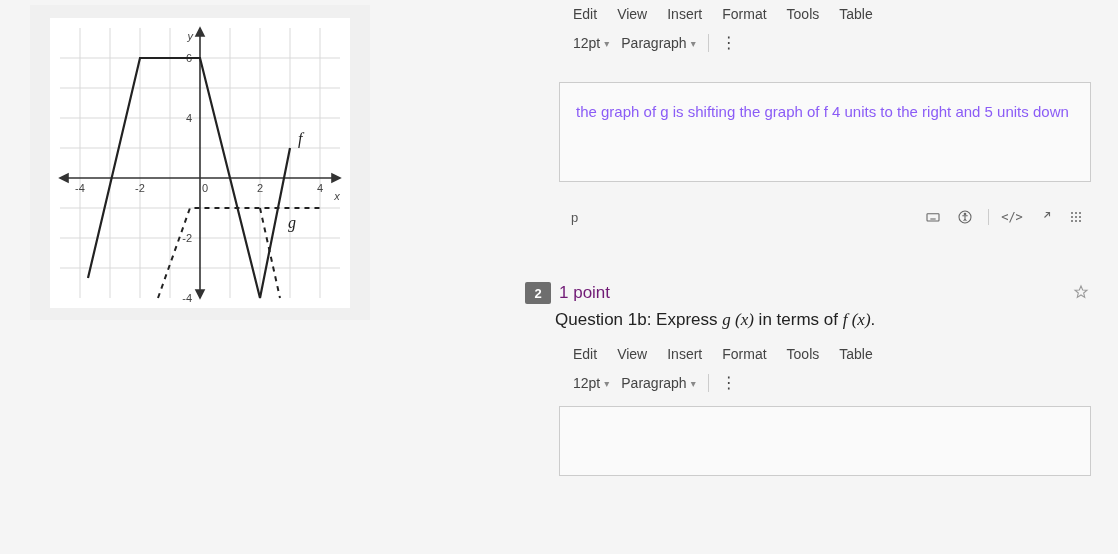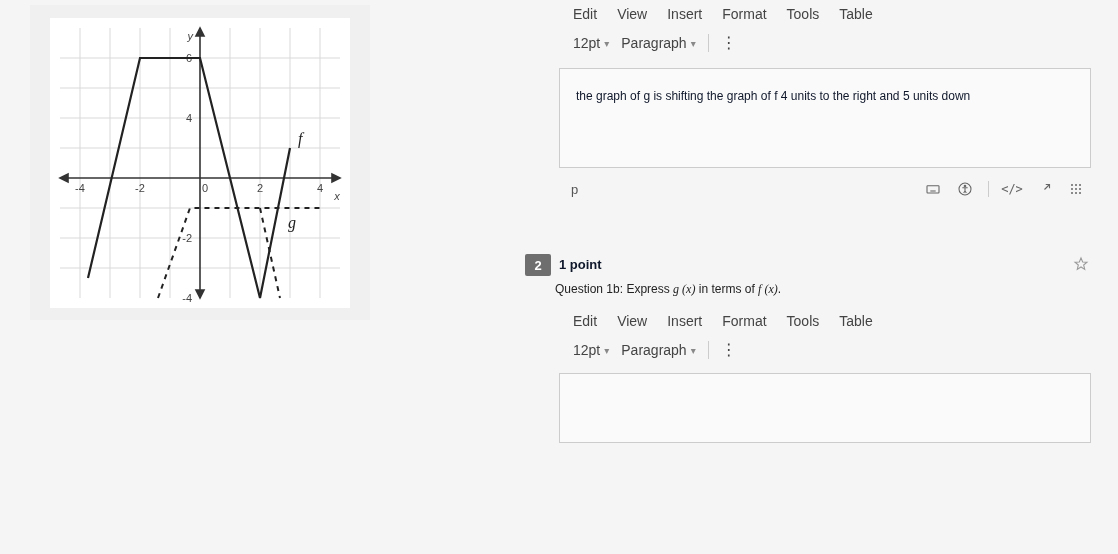--- a/index.html
+++ b/index.html
@@ -53,24 +53,24 @@
     color: #444;
   }
   .tool-dd { display: inline-flex; align-items: center; gap: 4px; cursor: pointer; }
   .chev { font-size: 10px; color: #888; }
   .divider { width: 1px; height: 18px; background: #ccc; }
   .vdots { font-size: 16px; line-height: 1; cursor: pointer; }
   .editor-body {
     border: 1px solid #ccc;
     min-height: 100px;
     padding: 20px 16px;
-    font-size: 12px;
-    color: #0f172a;
+    font-size: 15px;
+    color: #8b5cf6;
     background: #fafafa;
-    margin: 4px 4px;
+    margin: 18px 4px;
   }
   .editor-footer {
     display: flex;
     align-items: center;
     padding: 8px 10px 8px 16px;
     font-size: 13px;
     color: #555;
   }
   .footer-icons { margin-left: auto; display: flex; gap: 14px; align-items: center; color: #666; }
   .footer-icons .ic { cursor: pointer; display:inline-flex; align-items:center; justify-content:center; width:18px; height:18px; }
@@ -84,22 +84,22 @@
     height: 22px;
     background: #6e6e6e;
     color: #fff;
     font-size: 13px;
     font-weight: 600;
     display: flex;
     align-items: center;
     justify-content: center;
     border-radius: 2px;
   }
-  .points { font-size: 13px; color: #0f172a; padding-left: 4px; line-height: 22px; font-weight: bold; }
-  .qtitle { font-size: 12px; color: #222; padding: 6px 0 10px 0; }
+  .points { font-size: 17px; color: #701a75; padding-left: 4px; line-height: 22px; }
+  .qtitle { font-size: 17px; color: #222; padding: 6px 0 10px 0; }
   .qtitle .math { font-family: "Times New Roman", serif; font-style: italic; }
   .star-ic { position: absolute; right: 6px; top: 2px; color: #999; cursor:pointer; }
   .editor2-body {
     border: 1px solid #ccc;
     min-height: 70px;
     background: #fafafa;
     margin: 2px 4px 0 4px;
   }
 </style>
 </head>

